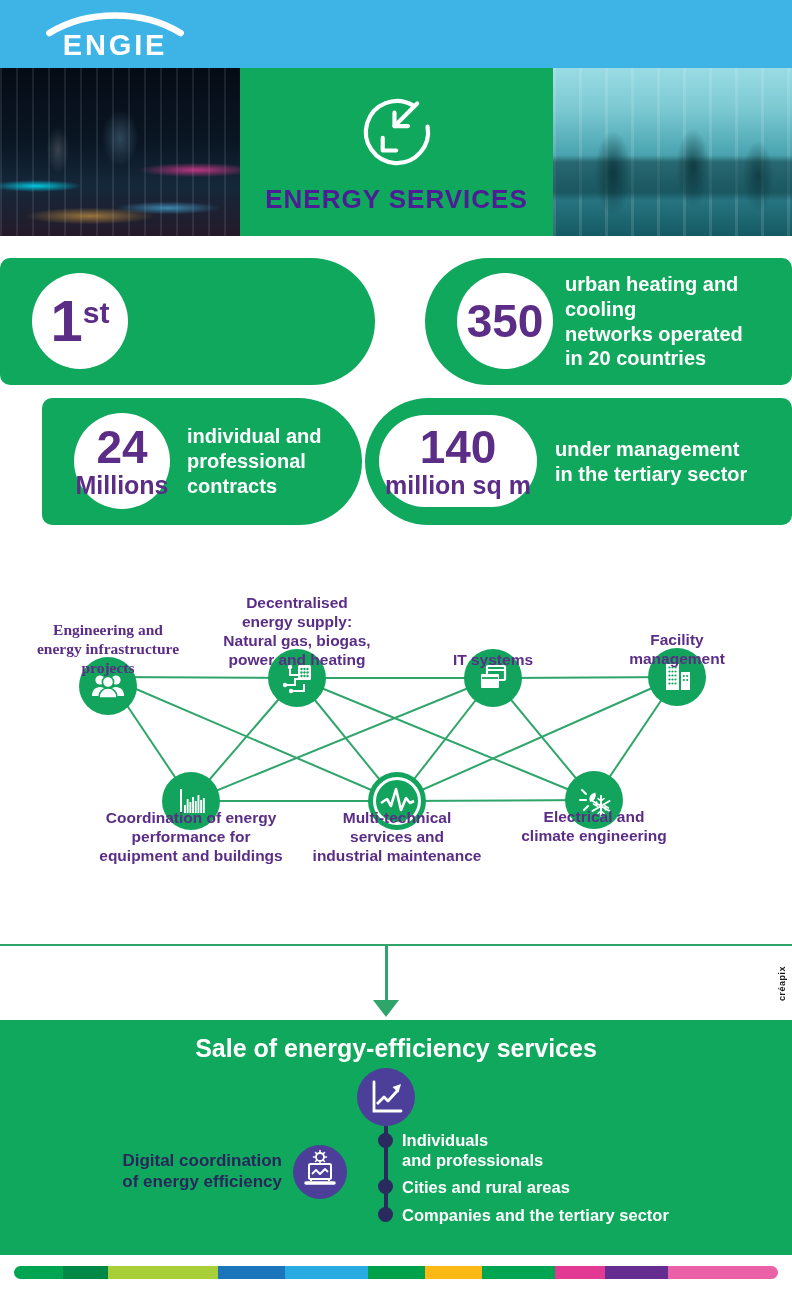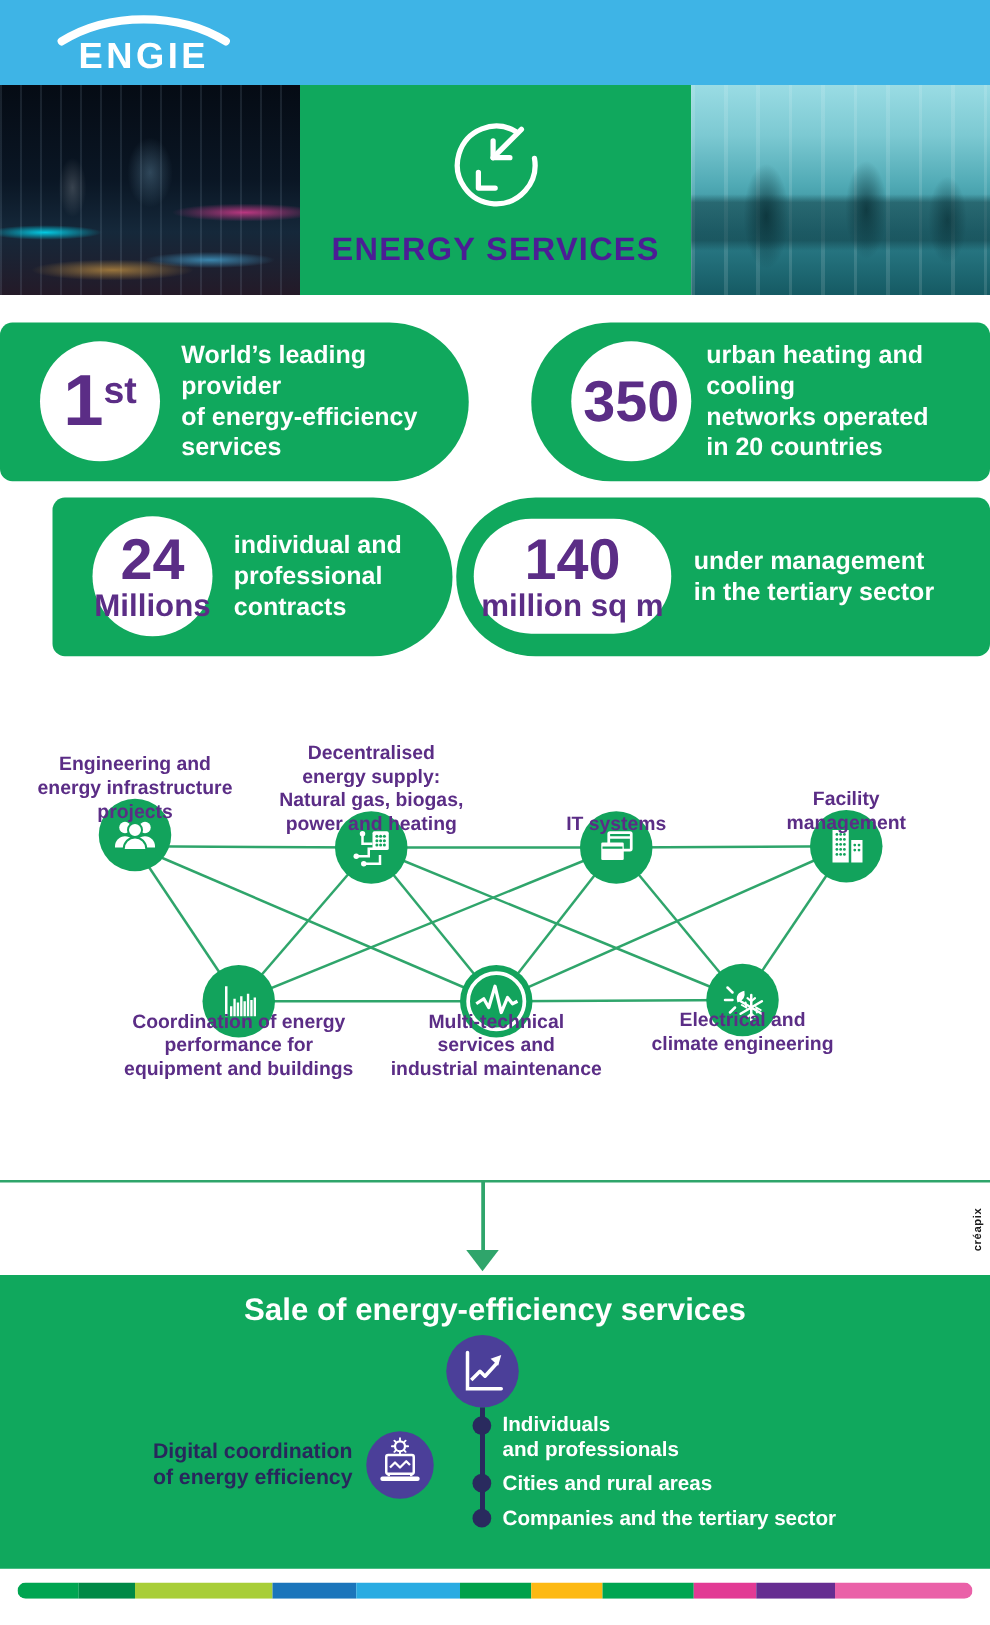--- a/index.html
+++ b/index.html
@@ -120,23 +120,20 @@
     </div>
     <div class="photo-right"></div>
   </div>
 
   <div class="stats">
 
     <div class="card card1">
       <div class="stat-circle">
         <div><span class="stat-value-big">1</span><span class="stat-sup">st</span></div>
       </div>
-      <div class="stat-text">World’s leading provider
-of energy-efficiency
-services</div>
     </div>
 
     <div class="card card2">
       <div class="stat-circle">
         <div class="stat-value">350</div>
       </div>
       <div class="stat-text">urban heating and cooling
 networks operated
 in 20 countries</div>
     </div>
@@ -173,21 +170,21 @@
         <line x1="297" y1="130" x2="191" y2="253"></line>
         <line x1="297" y1="130" x2="397" y2="253"></line>
         <line x1="297" y1="130" x2="594" y2="252"></line>
         <line x1="493" y1="130" x2="191" y2="253"></line>
         <line x1="493" y1="130" x2="397" y2="253"></line>
         <line x1="493" y1="130" x2="594" y2="252"></line>
         <line x1="677" y1="129" x2="397" y2="253"></line>
         <line x1="677" y1="129" x2="594" y2="252"></line>
       </svg>
 
-    <div class="node lab-above" style="left: 108px; top: 120px;">
+    <div class="node lab-above" style="left: 108px; top: 138px; font-family: Liberation Serif, serif;">
       <div class="bubble">
         <svg width="40" height="40" viewBox="0 0 40 40">
           <circle cx="12" cy="14" r="4.6" fill="#fff"></circle>
             <circle cx="28" cy="14" r="4.6" fill="#fff"></circle>
           <path d="M4 29c0-4.4 3.6-8 8-8s8 3.6 8 8v1H4z" fill="#fff"></path>
           <path d="M20 29c0-4.4 3.6-8 8-8s8 3.6 8 8v1H20z" fill="#fff"></path>
           <circle cx="20" cy="16" r="5.6" fill="#fff" stroke="#12A35C" stroke-width="1.6"></circle>
           <path d="M11 31c0-5 4-9 9-9s9 4 9 9v1H11z" fill="#fff" stroke="#12A35C" stroke-width="1.6"></path>
         </svg>
       </div>

